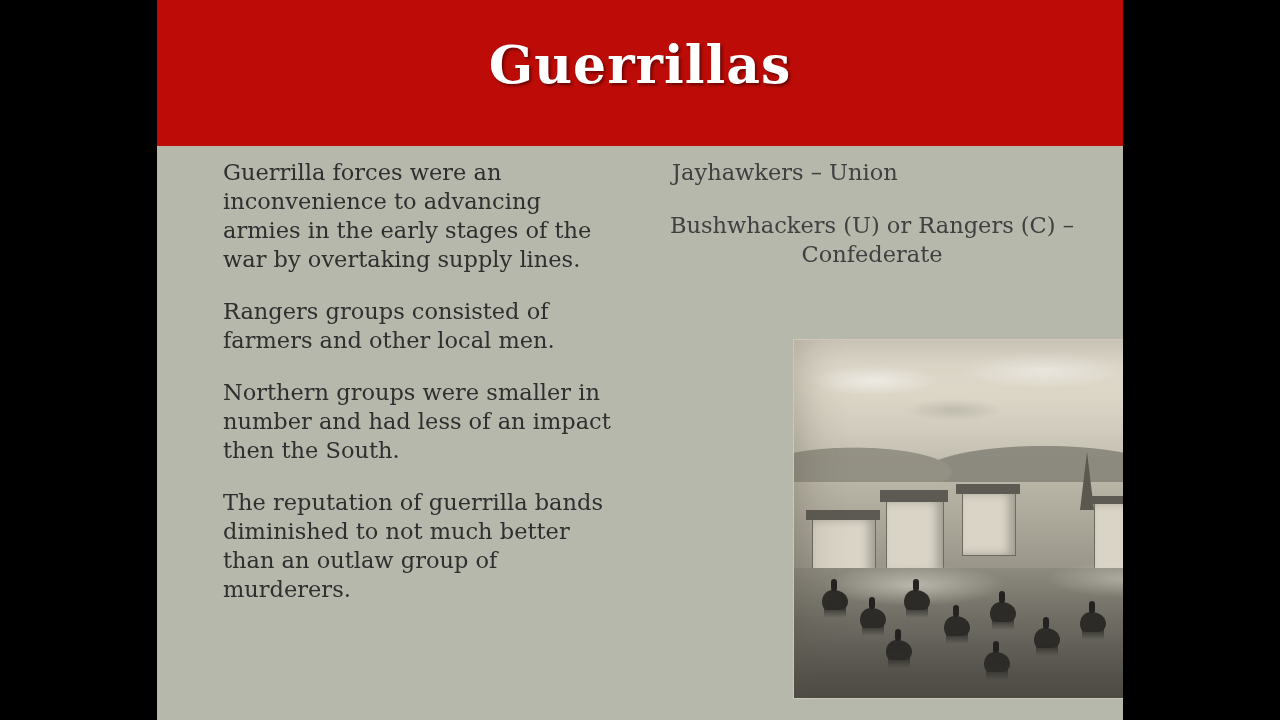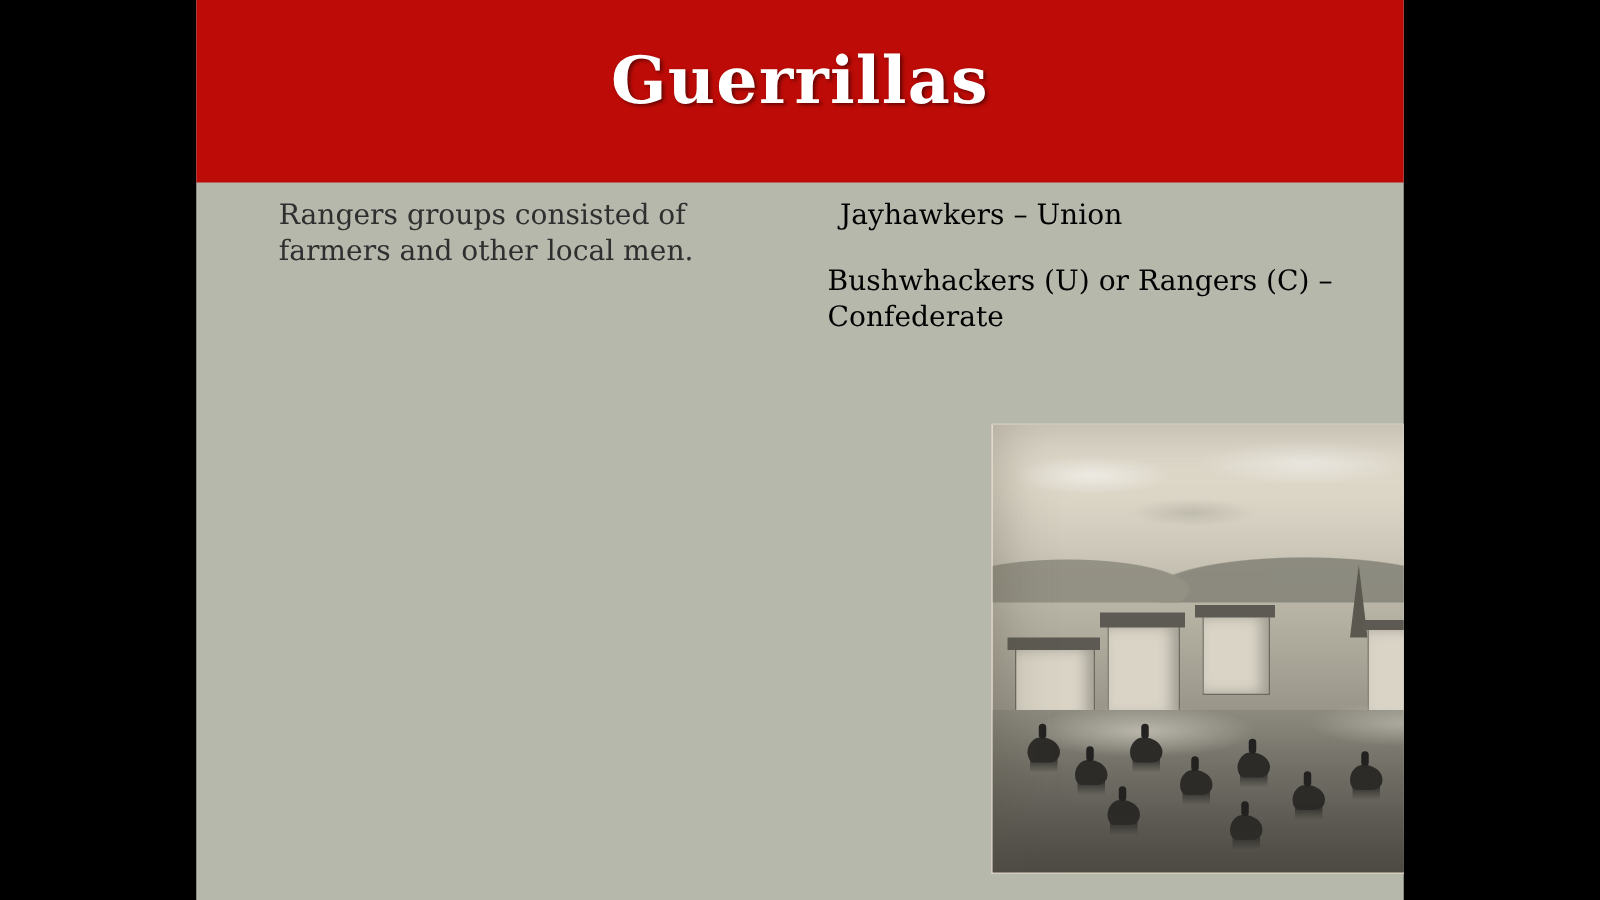--- a/index.html
+++ b/index.html
@@ -58,30 +58,30 @@
     font-family: "DejaVu Serif", serif;
   }
   .col-left p {
     margin: 0 0 23px 0;
   }
   .col-right {
     position: absolute;
     left: 505px;
     top: 158px;
     width: 420px;
-    color: #000000;
+    color: #404040;
     font-size: 22.5px;
     line-height: 29px;
     font-family: "DejaVu Serif", serif;
   }
   .col-right p {
     margin: 0 0 24px 0;
   }
   .rp-1 { text-align: left; padding-left: 10px; }
-  .rp-2 { text-align: left; }
+  .rp-2 { text-align: center; }
 
   .figure {
     position: absolute;
     left: 636px;
     top: 339px;
     width: 470px;
     height: 358px;
     background: #efe6d8;
     border: 1px solid #cfc7b8;
     overflow: hidden;
@@ -180,21 +180,24 @@
 
   <div class="bar-left"></div>
   <div class="bar-right"></div>
 
   <div class="slide">
 
     <div class="title-band"></div>
     <div class="slide-title">Guerrillas</div>
 
     <div class="col-left">
+      <p>Guerrilla forces were an inconvenience to advancing armies in the early stages of the war by overtaking supply lines.</p>
       <p>Rangers groups consisted of farmers and other local men.</p>
+      <p>Northern groups were smaller in number and had less of an impact then the South.</p>
+      <p>The reputation of guerrilla bands diminished to not much better than an outlaw group of murderers.</p>
     </div>
 
     <div class="col-right">
       <p class="rp-1">Jayhawkers – Union</p>
       <p class="rp-2">Bushwhackers (U) or Rangers (C) – Confederate</p>
     </div>
 
     <div class="figure">
       <div class="engraving">
         <div class="sky-clouds"></div>

